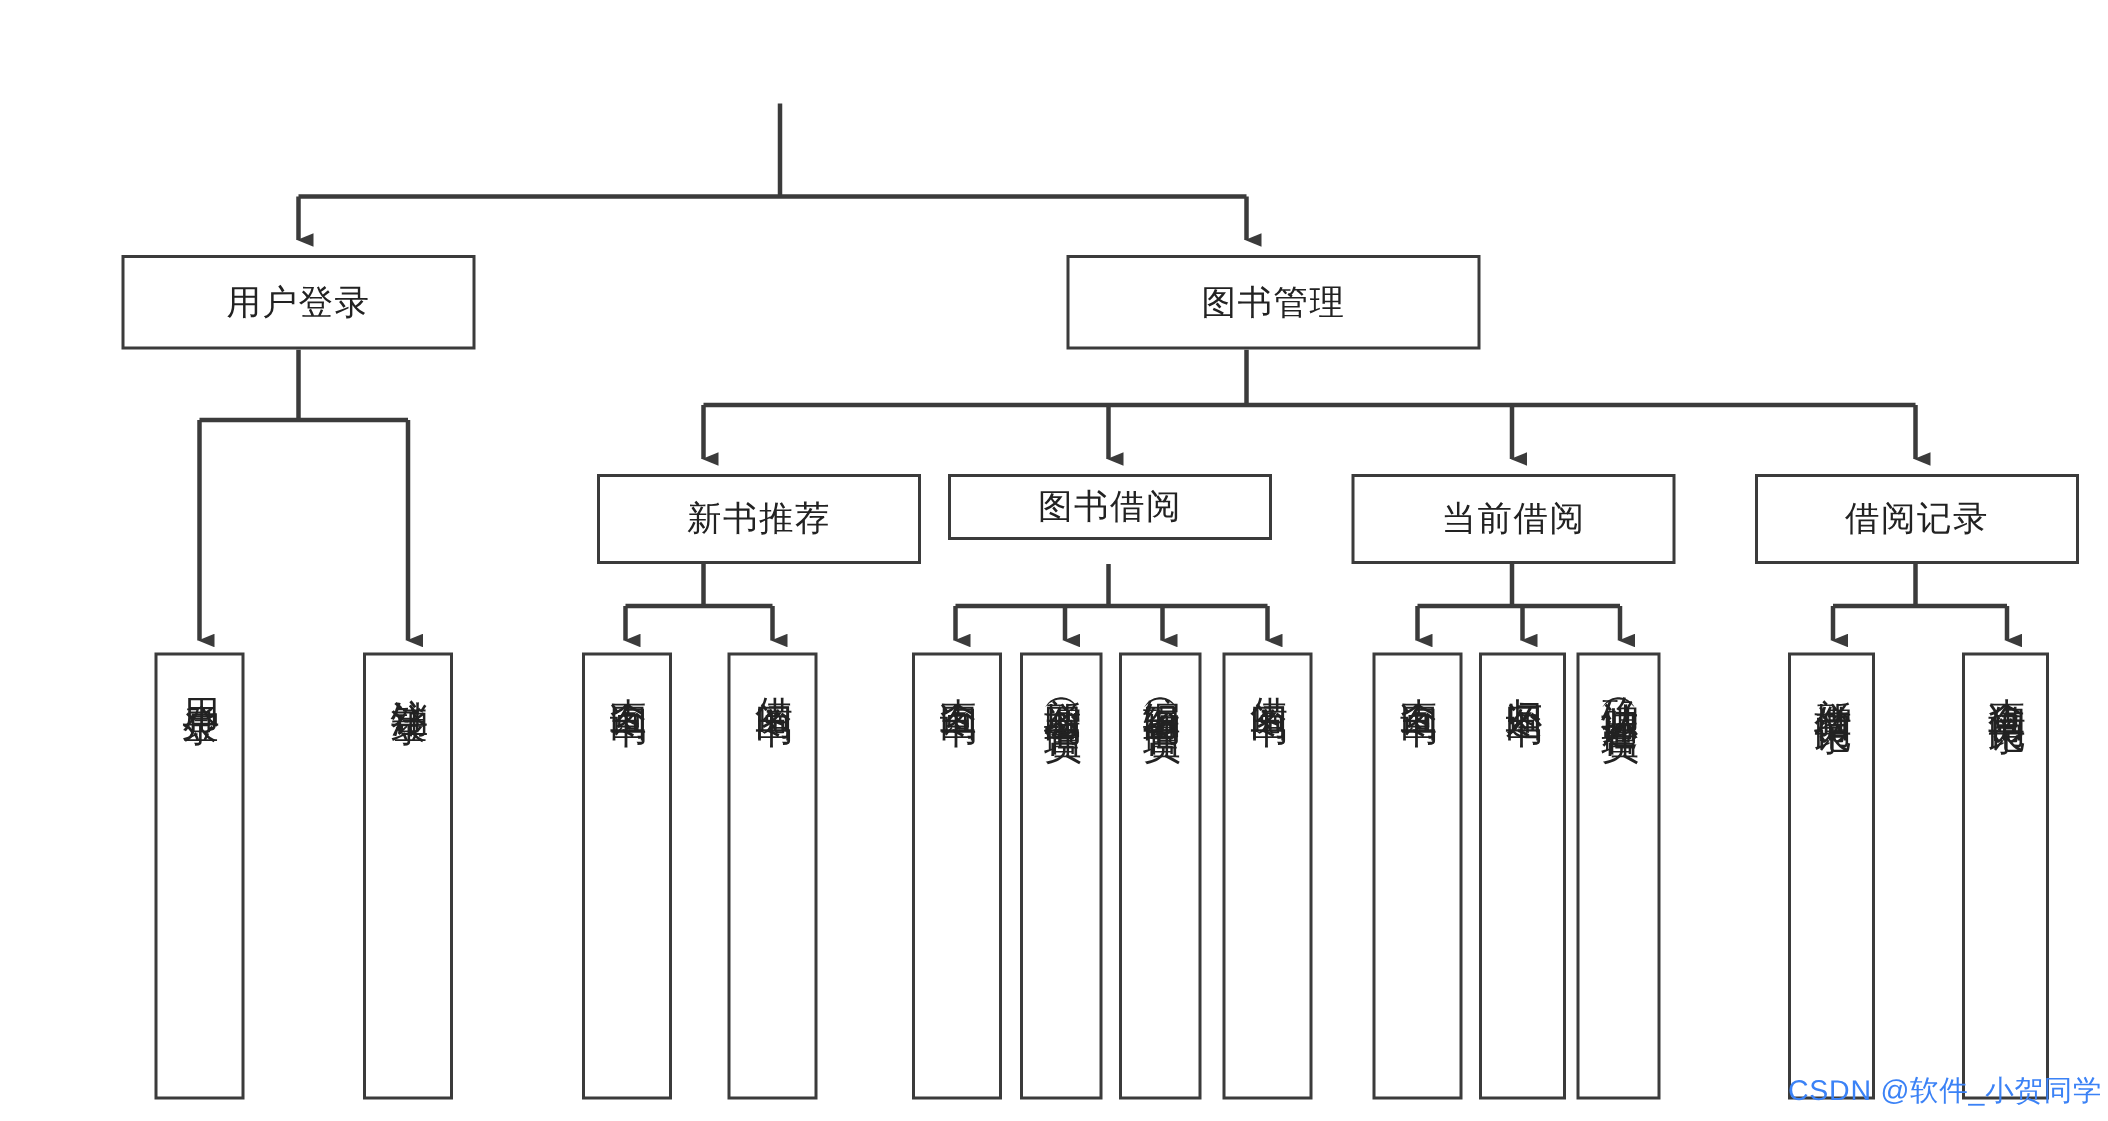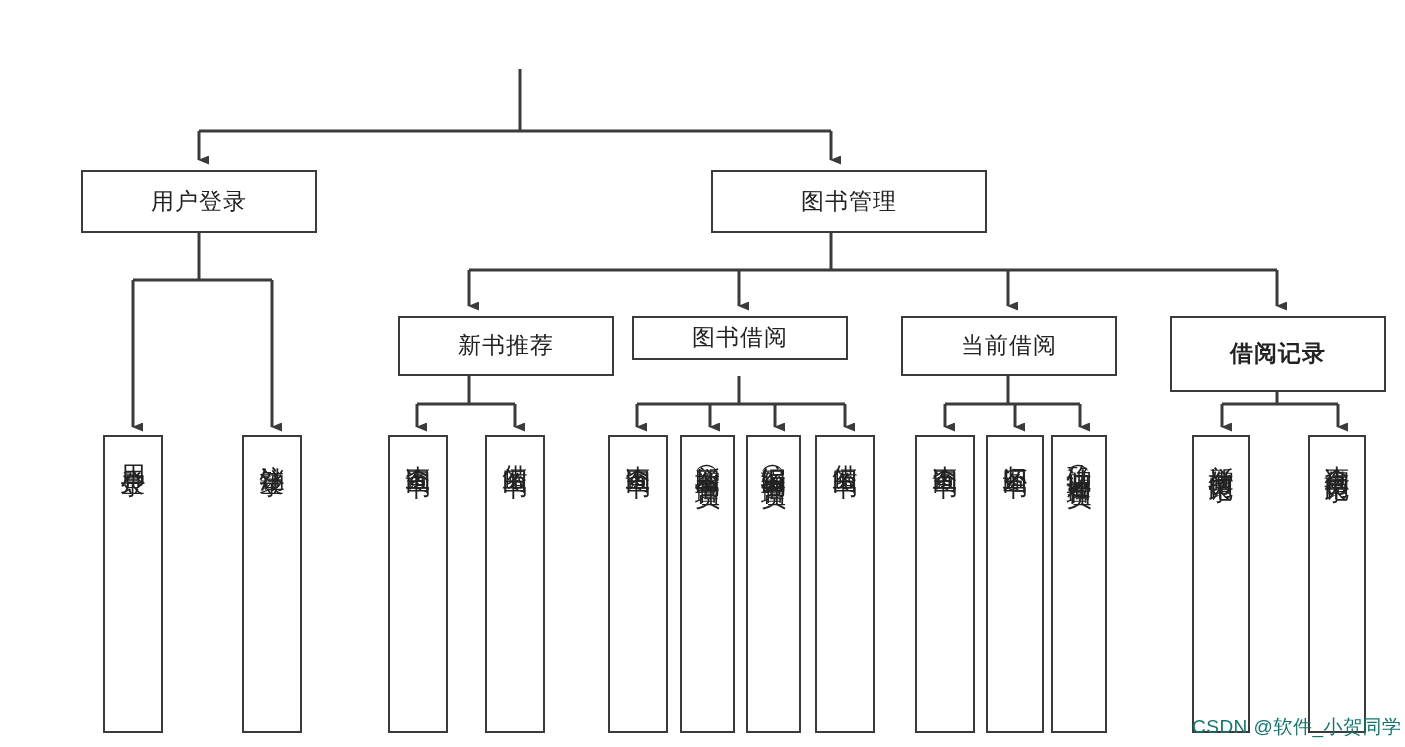--- a/index.html
+++ b/index.html
@@ -59,21 +59,21 @@
   .node.v .node-label {
     writing-mode: vertical-rl;
     text-orientation: upright;
     font-size: 25px;
     line-height: 1.0;
     letter-spacing: 3px;
     white-space: nowrap;
   }
   .watermark {
     position: absolute;
-    color: #0f766e;
+    color: #3b82f6;
     font-size: 19px;
     letter-spacing: 0.5px;
     white-space: nowrap;
     user-select: none;
   }
 </style>
 </head>
 <body>
 
 <div id="diagram-root">
@@ -139,21 +139,21 @@
 
   <div class="node h" style="left:362px; top:316px; width:216px; height:60px;margin-left:36px;">
     <span class="node-label">新书推荐</span>
   </div>
   <div class="node h" style="left:632px; top:316px; width:216px; height:44px;">
     <span class="node-label">图书借阅</span>
   </div>
   <div class="node h" style="left:901px; top:316px; width:216px; height:60px;">
     <span class="node-label">当前借阅</span>
   </div>
-  <div class="node h" style="left:1170px; top:316px; width:216px; height:76px;font-weight:bold;">
+  <div class="node h" style="left:1170px; top:316px; width:216px; height:60px;">
     <span class="node-label">借阅记录</span>
   </div>
 
   <div class="node v" style="left:103px; top:435px; width:60px; height:298px;">
     <span class="node-label">用户登录</span>
   </div>
   <div class="node v" style="left:242px; top:435px; width:60px; height:298px;">
     <span class="node-label">注销登录</span>
   </div>
 

